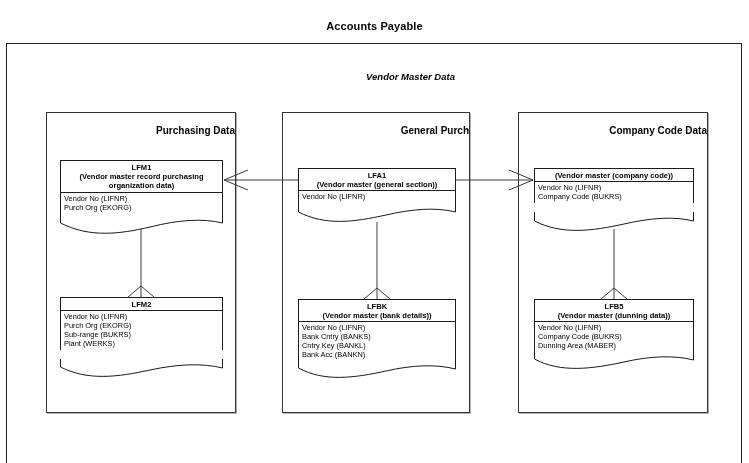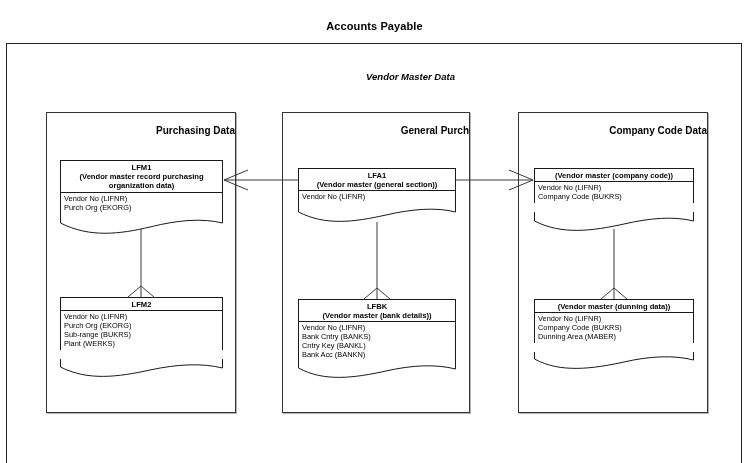--- a/index.html
+++ b/index.html
@@ -196,20 +196,21 @@
       </div>
     </div>
     <svg class="tear" viewBox="0 0 160 22" preserveAspectRatio="none" style="top: 44px;">
       <path d="M0.5,0 L0.5,9 C28,23 58,19 90,12 C116,6 140,4 159.5,9 L159.5,0" fill="#fff" stroke="#1a1a1a" stroke-width="1"></path>
     </svg>
   </div>
 
   <div class="entity" id="ent-lfb5">
     <div class="body">
       <div class="hdr">
+        <div>LFB5</div>
         <div>(Vendor master (dunning data))</div>
       </div>
       <div class="attrs">
         <div>Vendor No (LIFNR)</div>
         <div>Company Code (BUKRS)</div>
         <div>Dunning Area (MABER)</div>
       </div>
     </div>
     <svg class="tear" viewBox="0 0 160 22" preserveAspectRatio="none" style="top: 53px;">
       <path d="M0.5,0 L0.5,7 C26,21 58,17 90,10 C116,4 140,3 159.5,8 L159.5,0" fill="#fff" stroke="#1a1a1a" stroke-width="1"></path>

